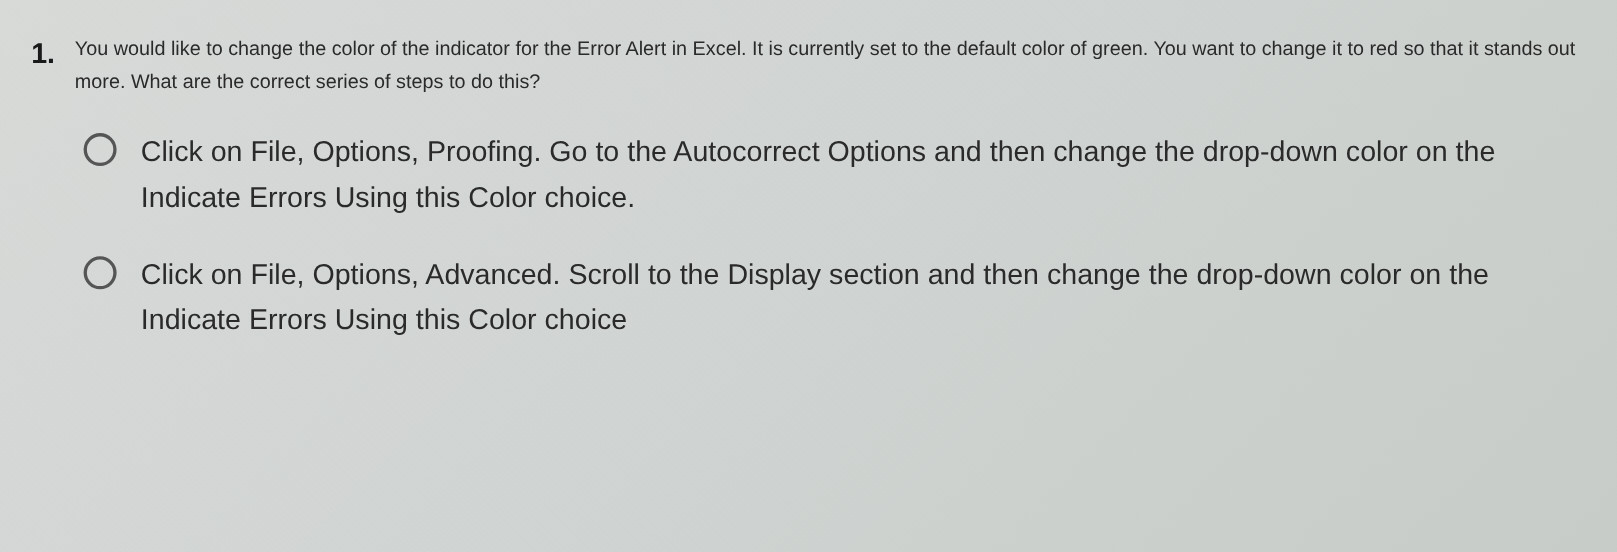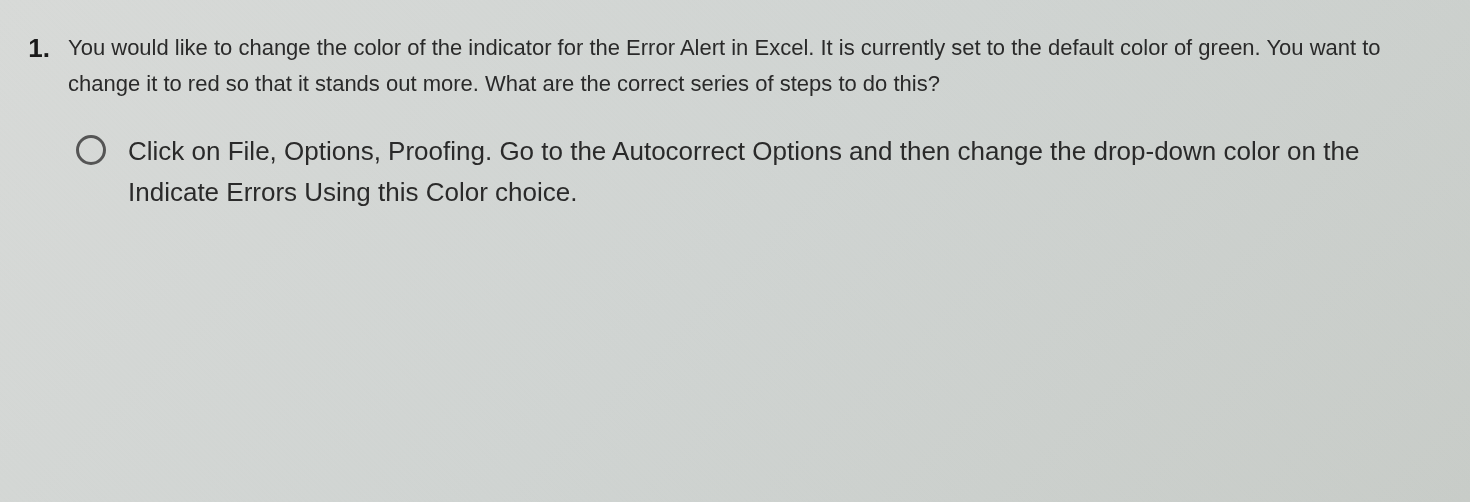--- a/index.html
+++ b/index.html
@@ -45,21 +45,21 @@
       font-weight: 700;
       color: #1a1a1a;
       min-width: 30px;
       text-align: right;
       line-height: 1.4;
     }
     .question-body {
       flex: 1;
     }
     .question-text {
-      font-size: 22px;
+      font-size: 18px;
       line-height: 1.65;
       color: #2a2a2a;
       margin-bottom: 28px;
       font-weight: 400;
     }
     .options-list {
       display: flex;
       flex-direction: column;
       gap: 28px;
       padding-left: 8px;
@@ -91,15 +91,19 @@
 
 <div class="question-container">
   <div class="question-number">1.</div>
   <div class="question-body">
     <div class="question-text">You would like to change the color of the indicator for the Error Alert in Excel. It is currently set to the default color of green. You want to change it to red so that it stands out more. What are the correct series of steps to do this?</div>
     <div class="options-list">
       <div class="option-row">
         <div class="radio-circle"></div>
         <div class="option-text">Click on File, Options, Proofing. Go to the Autocorrect Options and then change the drop-down color on the Indicate Errors Using this Color choice.</div>
       </div>
+      <div class="option-row">
+        <div class="radio-circle"></div>
+        <div class="option-text">Click on File, Options, Advanced. Scroll to the Display section and then change the drop-down color on the Indicate Errors Using this Color choice</div>
+      </div>
     </div>
   </div>
 </div>
 
 </body></html>

